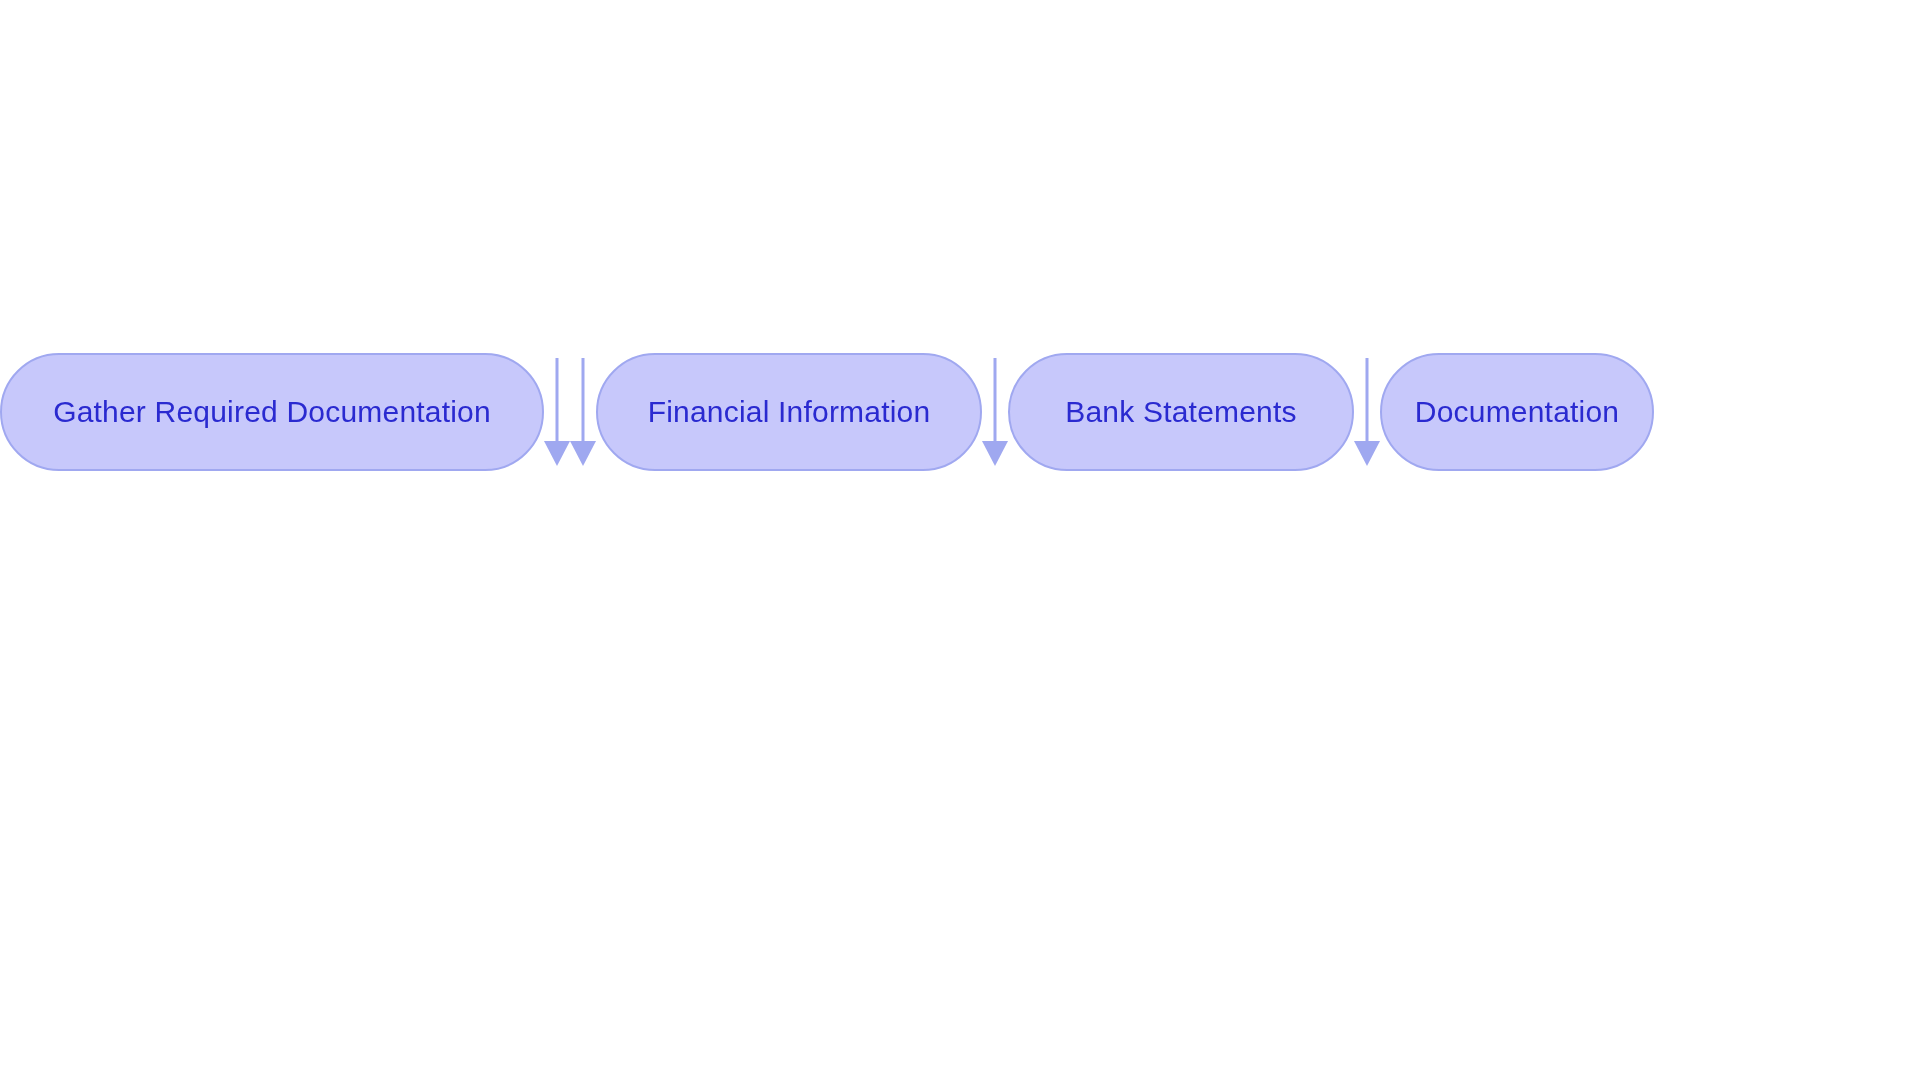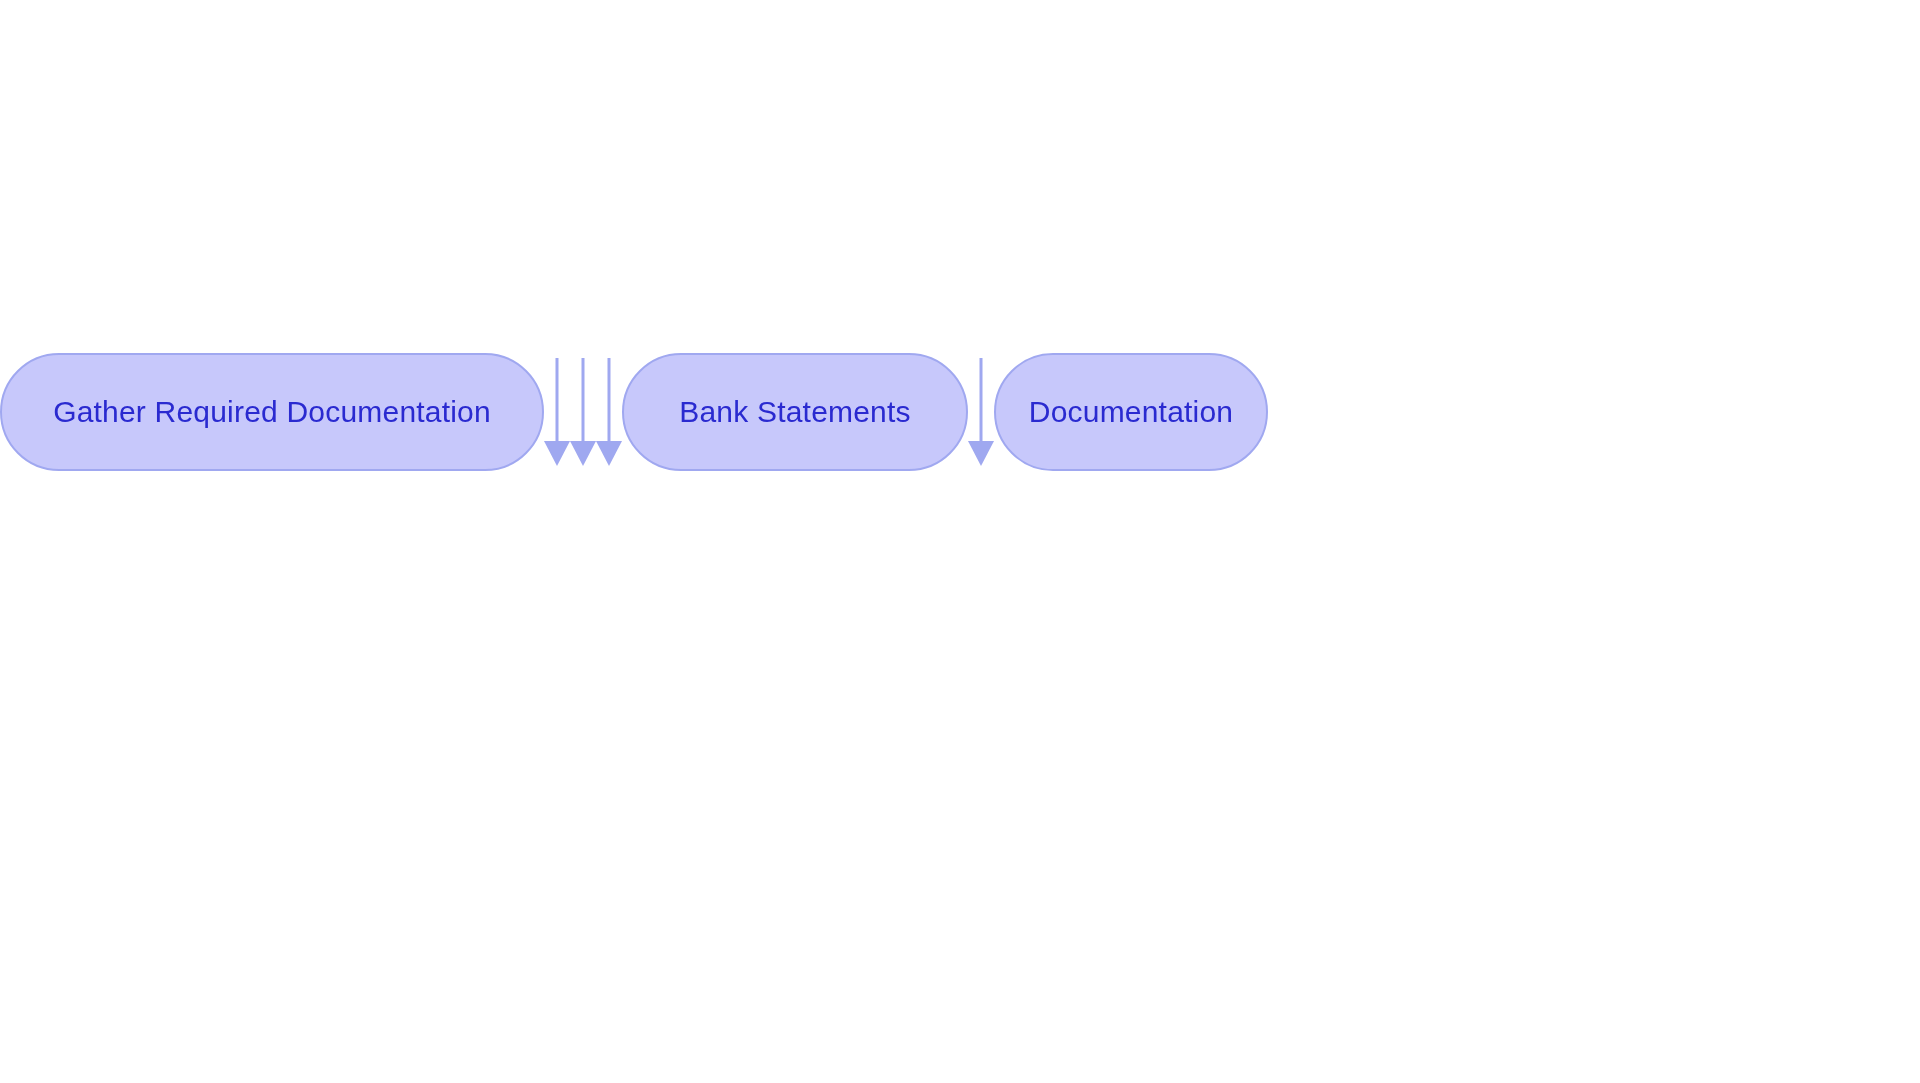--- a/index.html
+++ b/index.html
@@ -108,20 +108,23 @@
       <div class="connector-line"></div>
       <div class="connector-head"></div>
     </div>
 
 
     <div class="connector">
       <div class="connector-line"></div>
       <div class="connector-head"></div>
     </div>
 
+    <div class="node node-w3">
+      <span class="node-label">Financial Information</span>
+    </div>
 
     <div class="connector">
       <div class="connector-line"></div>
       <div class="connector-head"></div>
     </div>
 
     <div class="node node-w4">
       <span class="node-label">Bank Statements</span>
     </div>
 

